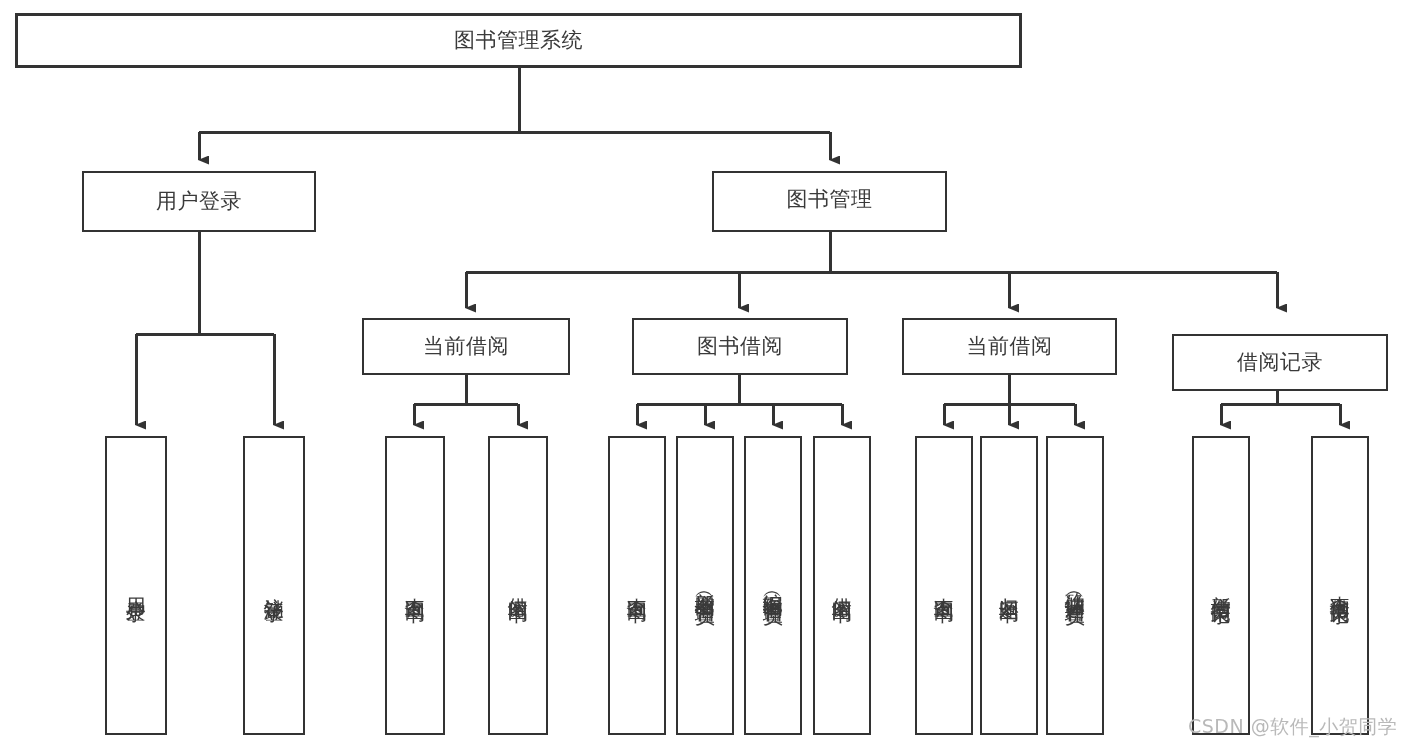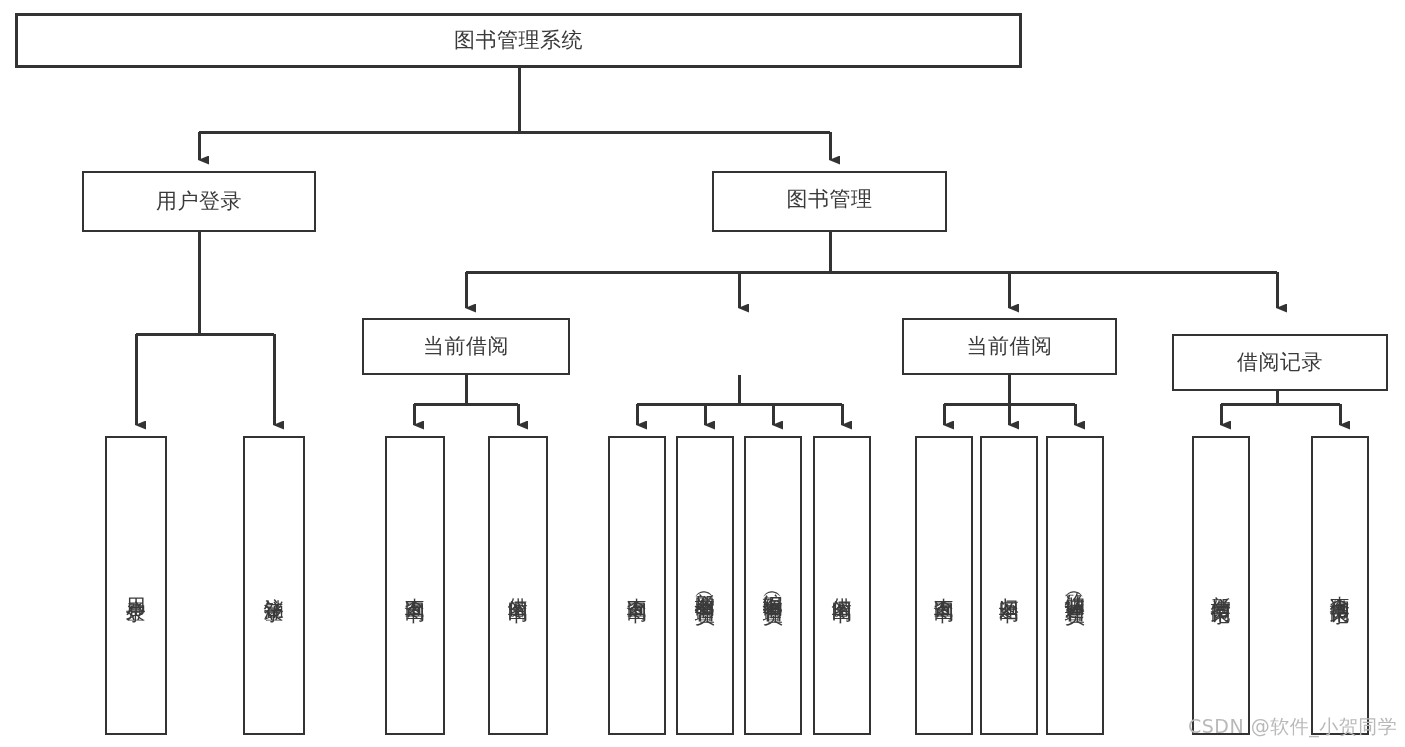--- a/index.html
+++ b/index.html
@@ -127,20 +127,23 @@
   <div class="node" style="left:82px; top:171px; width:234px; height:61px;">
     <span class="node-label">用户登录</span>
   </div>
   <div class="node" style="left:712px; top:171px; width:235px; height:61px;font-family:Liberation Mono, monospace;">
     <span class="node-label">图书管理</span>
   </div>
 
   <div class="node" style="left:362px; top:318px; width:208px; height:57px;">
     <span class="node-label">当前借阅</span>
   </div>
+  <div class="node" style="left:632px; top:318px; width:216px; height:57px;">
+    <span class="node-label">图书借阅</span>
+  </div>
   <div class="node" style="left:902px; top:318px; width:215px; height:57px;">
     <span class="node-label">当前借阅</span>
   </div>
   <div class="node" style="left:1172px; top:334px; width:216px; height:57px;">
     <span class="node-label">借阅记录</span>
   </div>
 
   <div class="node leaf" style="left:105px; top:436px; width:62px; height:299px;">
     <span class="node-label">用户登录</span>
   </div>

